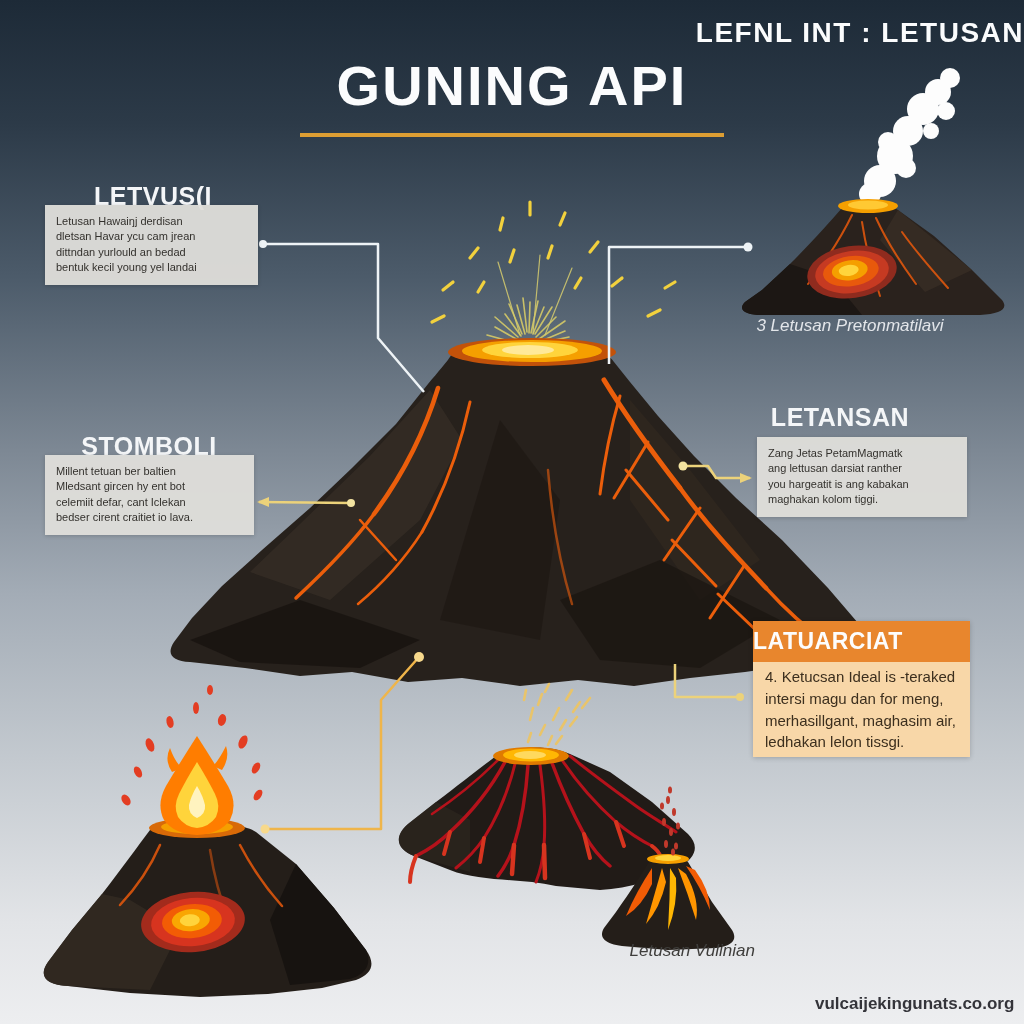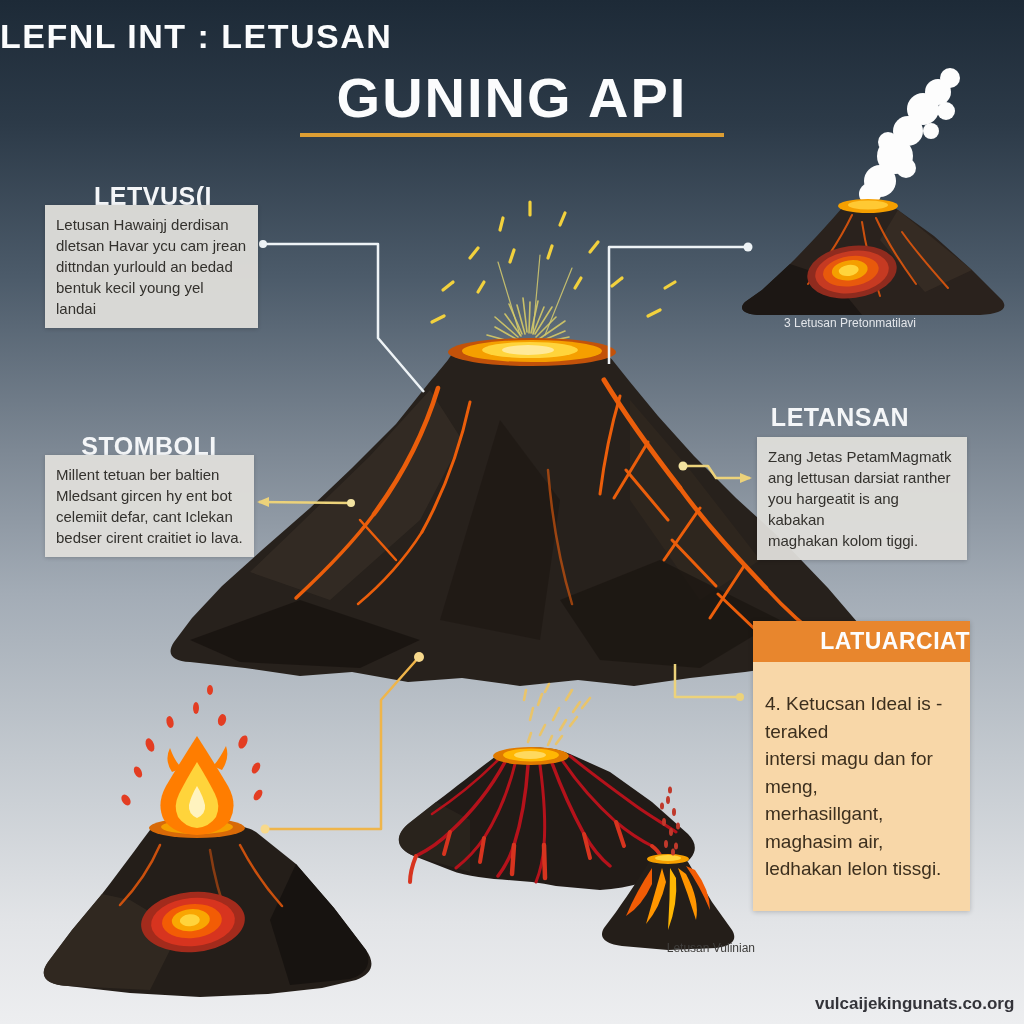--- a/index.html
+++ b/index.html
@@ -5,44 +5,44 @@
   html,body{margin:0;padding:0;}
   body{font-family:"Liberation Sans","DejaVu Sans",sans-serif;}
   .canvas{
     position:relative;width:1024px;height:1024px;overflow:hidden;
     background:linear-gradient(180deg,#1d2a37 0%,#2c3a48 12%,#4c5b6a 27%,
                #7d8894 44%,#a3acb6 58%,#c3c9cf 74%,#e2e4e7 90%,#edeef0 100%);
   }
   .abs{position:absolute;}
   svg.layer{position:absolute;left:0;top:0;width:1024px;height:1024px;}
 
-  .title-line1{left:0;top:17px;width:1024px;text-align:left;color:#fbfcfd;
-    font-size:34px;font-weight:800;letter-spacing:1.5px;}
-  .title-line2{left:0;top:65px;width:1024px;text-align:center;color:#fbfcfd;
+  .title-line1{left:0;top:17px;width:1024px;text-align:right;color:#fbfcfd;
+    font-size:28px;font-weight:800;letter-spacing:1.5px;}
+  .title-line2{left:0;top:53px;width:1024px;text-align:center;color:#fbfcfd;
     font-size:56px;font-weight:800;letter-spacing:2px;}
   .title-underline{left:300px;top:133px;width:424px;height:4px;background:#dd9e33;}
 
   .note-heading{color:#f4f6f8;font-size:25px;font-weight:800;letter-spacing:.5px;text-align:center;}
   .h-hawaiian{left:40px;top:182px;width:226px;}
   .h-stromboli{left:36px;top:418px;width:226px;margin-top:14px;}
   .h-letansan{left:735px;top:403px;width:210px;}
 
-  .note-box{background:rgba(223,222,218,.95);color:#33312d;font-size:15px;line-height:1.4;
+  .note-box{background:rgba(223,222,218,.95);color:#33312d;font-size:11px;line-height:1.4;
     padding:9px 11px;white-space:pre-line;box-shadow:0 1px 4px rgba(0,0,0,.18);}
   .b-hawaiian{left:45px;top:205px;width:191px;}
   .b-stromboli{left:45px;top:455px;width:187px;}
   .b-letansan{left:757px;top:437px;width:188px;}
 
   .orange-box{left:753px;top:621px;width:217px;box-shadow:0 1px 5px rgba(0,0,0,.2);}
   .orange-box .ob-header{background:#e8862d;color:#fdfdfd;font-size:23px;font-weight:800;
-    letter-spacing:.5px;text-align:right;padding:7px 0;}
-  .orange-box .ob-body{background:#f8d7a8;color:#3c2f1e;font-size:19px;line-height:1.45;
-    padding:28px 12px;white-space:pre-line;}
-
-  .caption{font-size:12px;}
+    letter-spacing:.5px;text-align:left;padding:7px 0;}
+  .orange-box .ob-body{background:#f8d7a8;color:#3c2f1e;font-size:15px;line-height:1.45;
+    padding:4px 12px;white-space:pre-line;}
+
+  .caption{font-size:17px;font-style:italic;}
   .cap-phreato{left:745px;top:316px;width:210px;text-align:center;color:#e3e6ea;}
   .cap-vulcan{left:595px;top:941px;width:160px;text-align:right;color:#3f3e3c;}
   .watermark{left:815px;top:994px;width:195px;text-align:center;color:#34343a;
     font-size:17px;font-weight:700;}
 </style>
 </head>
 <body>
 
 <div class="canvas">
 

